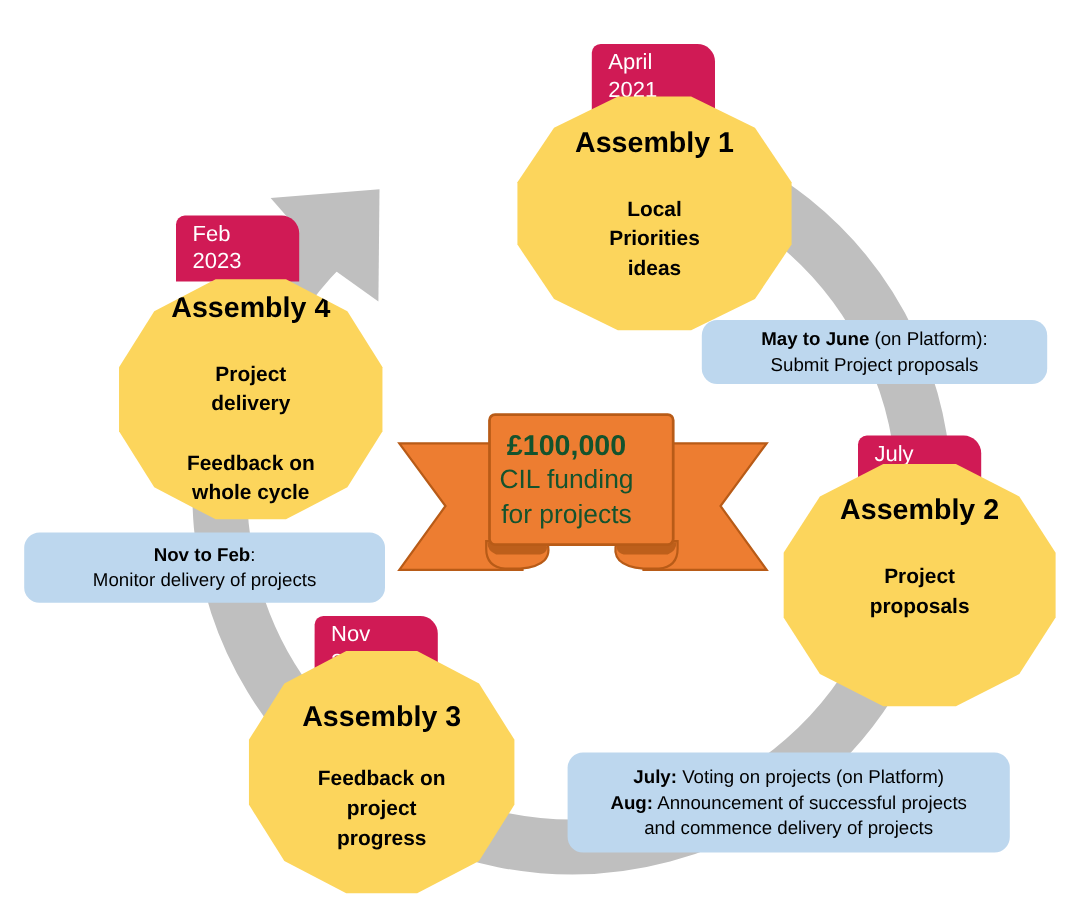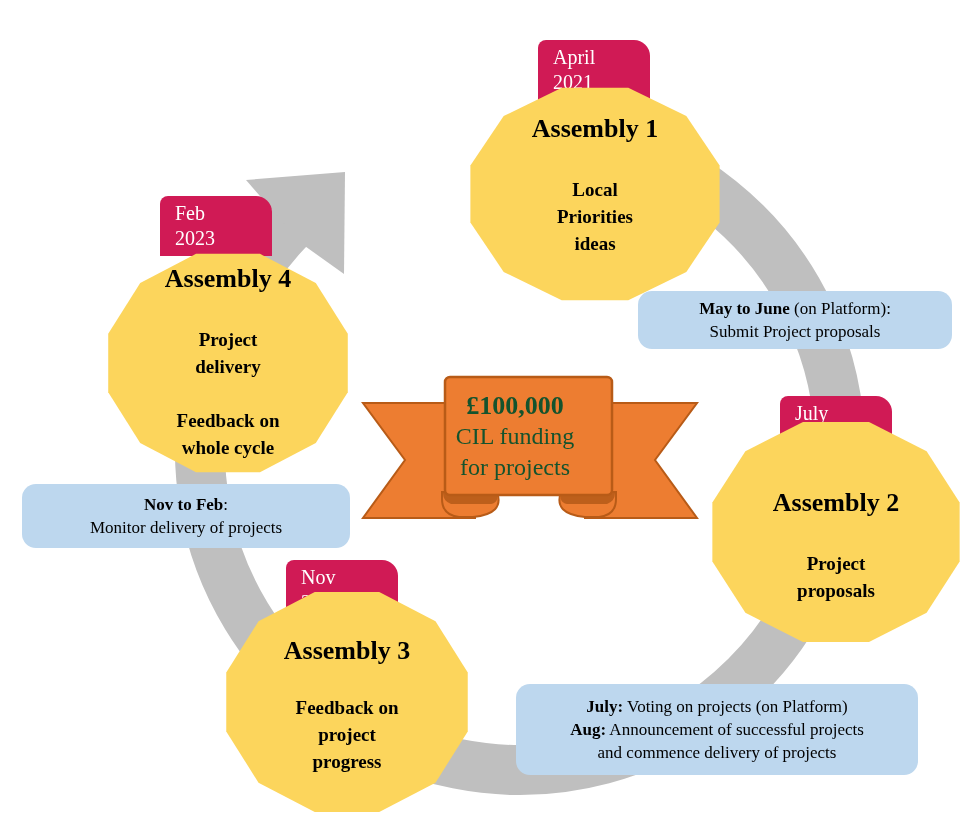--- a/index.html
+++ b/index.html
@@ -1,17 +1,17 @@
 <!DOCTYPE html>
 <html><head>
 <meta charset="utf-8">
 <style>
   html,body{margin:0;padding:0;background:#ffffff;}
   body{font-family:"Liberation Sans", sans-serif; color:#000;}
-  .canvas{position:relative;width:980px;height:818px;overflow:hidden;background:#fff;font-family:Liberation Serif, serif;}
+  .canvas{position:relative;width:980px;height:818px;overflow:hidden;background:#fff;}
 
   .ring-svg{position:absolute;left:0;top:0;z-index:0;}
 
   .badge{
     position:absolute;z-index:1;width:112px;height:60px;
     background:#D01A55;color:#fff;border-radius:8px 16px 0 0;
     font-size:20px;line-height:25px;padding:5px 0 0 15px;box-sizing:border-box;
   }
 
   .assembly{
@@ -67,21 +67,21 @@
   <div class="assembly" style="left:466px;top:84px;width:258px;height:220px">
     <div class="title" style="margin-top:30px">Assembly 1</div>
     <div class="body" style="margin-top:32px">
       <div class="bline">Local</div>
       <div class="bline">Priorities</div>
       <div class="bline">ideas</div>
     </div>
   </div>
 
   <div class="assembly" style="left:708px;top:418px;width:256px;height:228px">
-    <div class="title" style="margin-top:70px">Assembly 2</div>
+    <div class="title" style="margin-top:30px">Assembly 2</div>
     <div class="body" style="margin-top:32px">
       <div class="bline">Project</div>
       <div class="bline">proposals</div>
     </div>
   </div>
 
   <div class="assembly" style="left:222px;top:588px;width:250px;height:228px">
     <div class="title" style="margin-top:48px">Assembly 3</div>
     <div class="body" style="margin-top:28px">
       <div class="bline">Feedback on</div>

